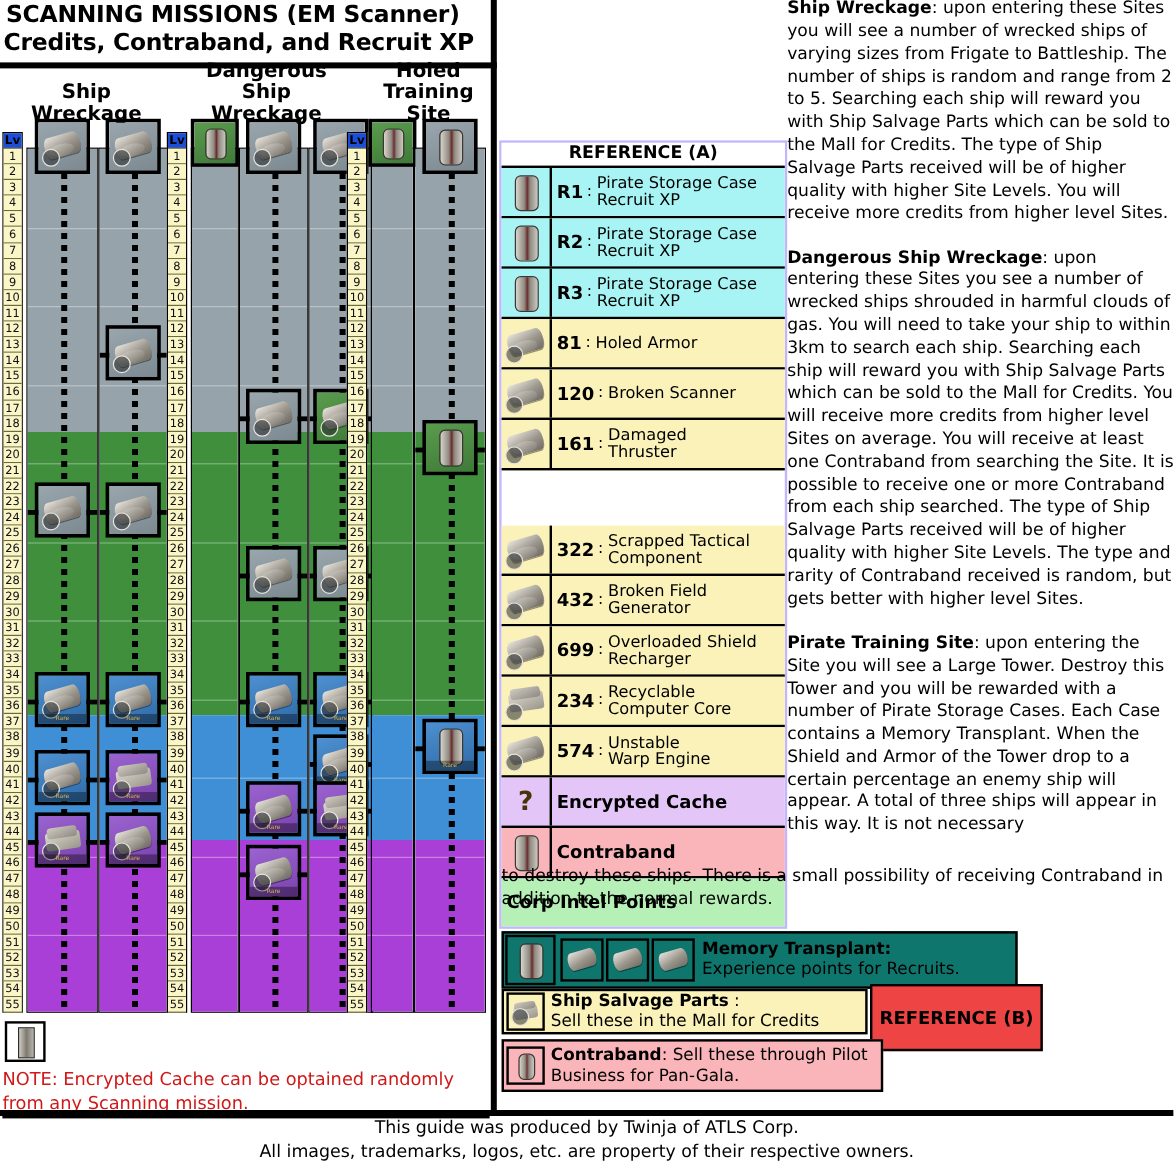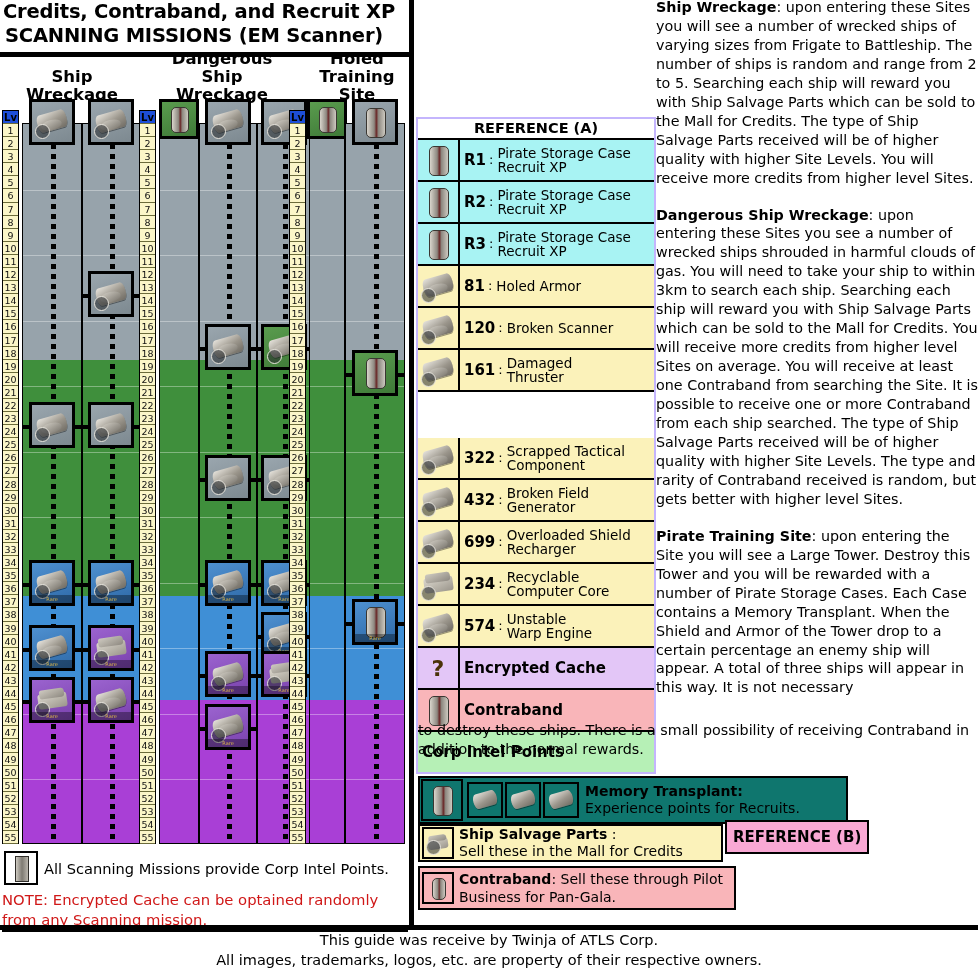--- a/index.html
+++ b/index.html
@@ -63,22 +63,22 @@
   b{font-weight:bold;}
 
   #widetext{position:absolute;left:418px;top:721px;width:560px;font-size:14.3px;line-height:19px;}
 
   
   #memrow{position:absolute;left:418px;top:776px;width:430px;height:48px;
           border:2px solid #000;box-sizing:border-box;background:#0f766e;display:flex;align-items:center;}
   .mem-ico{width:42px;height:42px;margin-left:1px;border:2px solid #000;box-sizing:border-box;position:relative;overflow:hidden;}
   .mem-ico.small{width:36px;height:36px;}
   #mem-label{margin-left:6px;font-size:14px;line-height:17px;}
-  #refB-badge{position:absolute;left:725px;top:820px;border:2px solid #000;background:#f9a8d4;
-              padding:5px 6px;font-weight:bold;font-size:15px;line-height:20px;}
+  #refB-badge{position:absolute;left:725px;top:820px;border:2px solid #000;background:#ef4444;
+              padding:16px 6px;font-weight:bold;font-size:15px;line-height:20px;}
   #ssp-row{position:absolute;left:418px;top:824px;width:305px;height:38px;border:2px solid #000;
            box-sizing:border-box;background:#fbf2ba;display:flex;align-items:center;}
   #cb-row{position:absolute;left:418px;top:866px;width:318px;height:44px;border:2px solid #000;
           box-sizing:border-box;background:#f9b5b9;display:flex;align-items:center;}
   .rb-ico{width:32px;height:32px;min-width:32px;margin-left:2px;border:2px solid #000;box-sizing:border-box;position:relative;overflow:hidden;}
   .rb-txt{margin-left:5px;font-size:14px;line-height:17px;}
 
   
   #note-intel{position:absolute;left:4px;top:851px;display:flex;align-items:center;}
   #note-intel .n-ico{width:34px;height:34px;border:2px solid #000;box-sizing:border-box;position:relative;overflow:hidden;}
@@ -115,22 +115,22 @@
          color:#4a3208;font-weight:bold;font-size:22px;font-family:"DejaVu Sans",sans-serif;}
   .tower{position:absolute;left:30%;top:10%;width:40%;height:80%;
          background:linear-gradient(to right,#cfcbc2,#7e7a72 50%,#b9b5ac);border:1px solid #2e2c28;}
   .stamp{position:absolute;left:8%;bottom:8%;width:13px;height:13px;border:1.6px solid #e8e5dd;
          border-radius:50%;background:rgba(40,44,48,.55);}
 </style>
 </head>
 <body>
 
 <div class="abs" id="title-block">
+  <div id="title-line1">SCANNING MISSIONS (EM Scanner)</div>
   <div id="title-line2">Credits, Contraband, and Recruit XP</div>
-  <div id="title-line1">SCANNING MISSIONS (EM Scanner)</div>
 </div>
 <div class="abs" id="title-rule"></div>
 <div class="abs" id="panel-divider"></div>
 
 <div class="abs col-head" style="left:12px;top:68px;width:120px;">
   <div>Ship</div>
   <div>Wreckage</div>
 </div>
 <div class="abs col-head" style="left:158px;top:50px;width:128px;">
   <div>Dangerous</div>
@@ -930,25 +930,24 @@
     <b>Contraband</b><span>:  Sell these through Pilot Business for Pan-Gala.</span>
   </div>
 </div>
 
 <div id="note-intel">
   <div class="n-ico">
       <div class="art art-green">
         <div class="tower"></div>
       </div>
     </div>
-  <div class="n-txt">All Scanning Missions provide Corp Intel Points.</div>
 </div>
 <div id="note-red">
   <div>NOTE:  Encrypted Cache can be optained randomly</div>
   <div>from any Scanning mission.</div>
 </div>
 <div id="note-rule"></div>
 
 <div id="footer-rule"></div>
 <div id="footer">
-  <div>This guide was receive by Twinja of ATLS Corp.</div>
+  <div>This guide was produced by Twinja of ATLS Corp.</div>
   <div>All images, trademarks, logos, etc. are property of their respective owners.</div>
 </div>
 
 </body></html>

